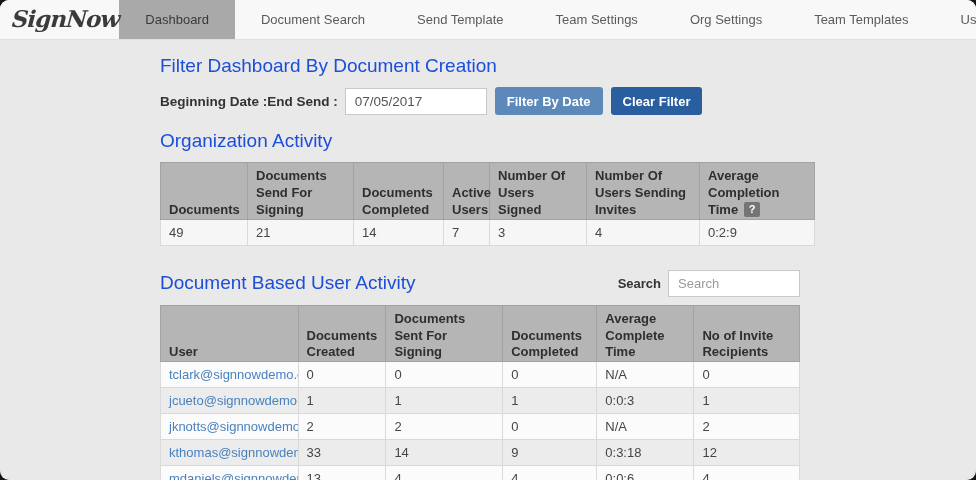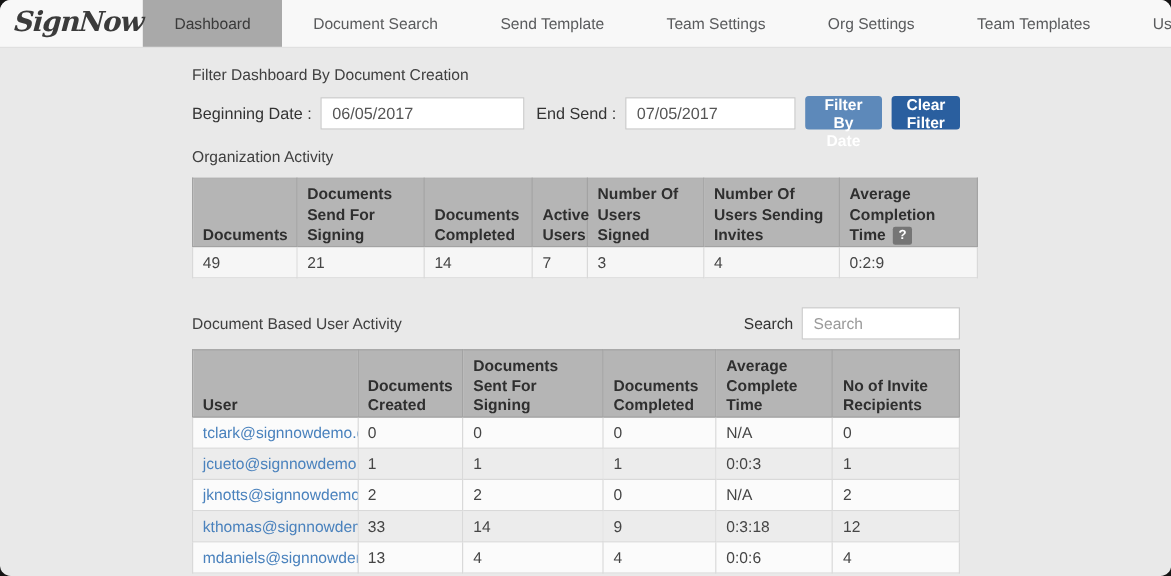--- a/index.html
+++ b/index.html
@@ -22,25 +22,25 @@
   .nav-item{
     line-height:40px; padding:0 26px; font-size:13px; color:#5a5b5d; cursor:pointer; white-space:nowrap;
   }
   .nav-item.active{ background:#a9a9a9; color:#3a3a3a; }
   .power-btn{
     width:54px; background:#2064a4; display:flex; align-items:center; justify-content:center; cursor:pointer; flex:0 0 auto;
   }
 
   
   .content{ margin:2px 0 0 160px; width:640px; }
-  .section-title{ font-size:13px; color:#404040; margin:15px 0 10px; }
+  .section-title{ font-size:19px; color:#1d4ed8; margin:15px 0 10px; }
 
   
   .filter-row{ display:flex; align-items:center; margin-bottom:4px; }
-  .lbl{ font-size:13.5px; font-weight:normal; color:#333; white-space:nowrap;text-align:center; }
+  .lbl{ font-size:13.5px; font-weight:bold; color:#333; white-space:nowrap;text-align:center; }
   input.date{
     height:27px; border:1px solid #c9c9c9; font-size:13.5px; color:#555;
     padding:0 9px; margin-left:7px; background:#fff;
   }
   #beginInput{ width:170px; margin-right:10px; }
   #endInput{ width:142px; }
   .btn{
     height:28px; border:none; border-radius:3px; color:#fff; font-weight:bold;
     font-size:13px; padding:0 12px; margin-left:8px; cursor:pointer;
     font-family:"Liberation Sans","DejaVu Sans",sans-serif;
@@ -107,21 +107,20 @@
       
     </div>
   </header>
 
   <main class="content">
 
     <div class="section-title">Filter Dashboard By Document Creation</div>
 
     <div class="filter-row">
       <span class="lbl">Beginning Date :</span>
-      <input class="date" id="beginInput" type="text" value="06/05/2017" style="">
       <span class="lbl">End Send :</span>
       <input class="date" id="endInput" type="text" value="07/05/2017" style="">
       <button class="btn btn-light">Filter By Date</button>
       <button class="btn btn-dark">Clear Filter</button>
     </div>
 
     <div class="section-title">Organization Activity</div>
 
     <table class="grid org-table">
       <thead>

